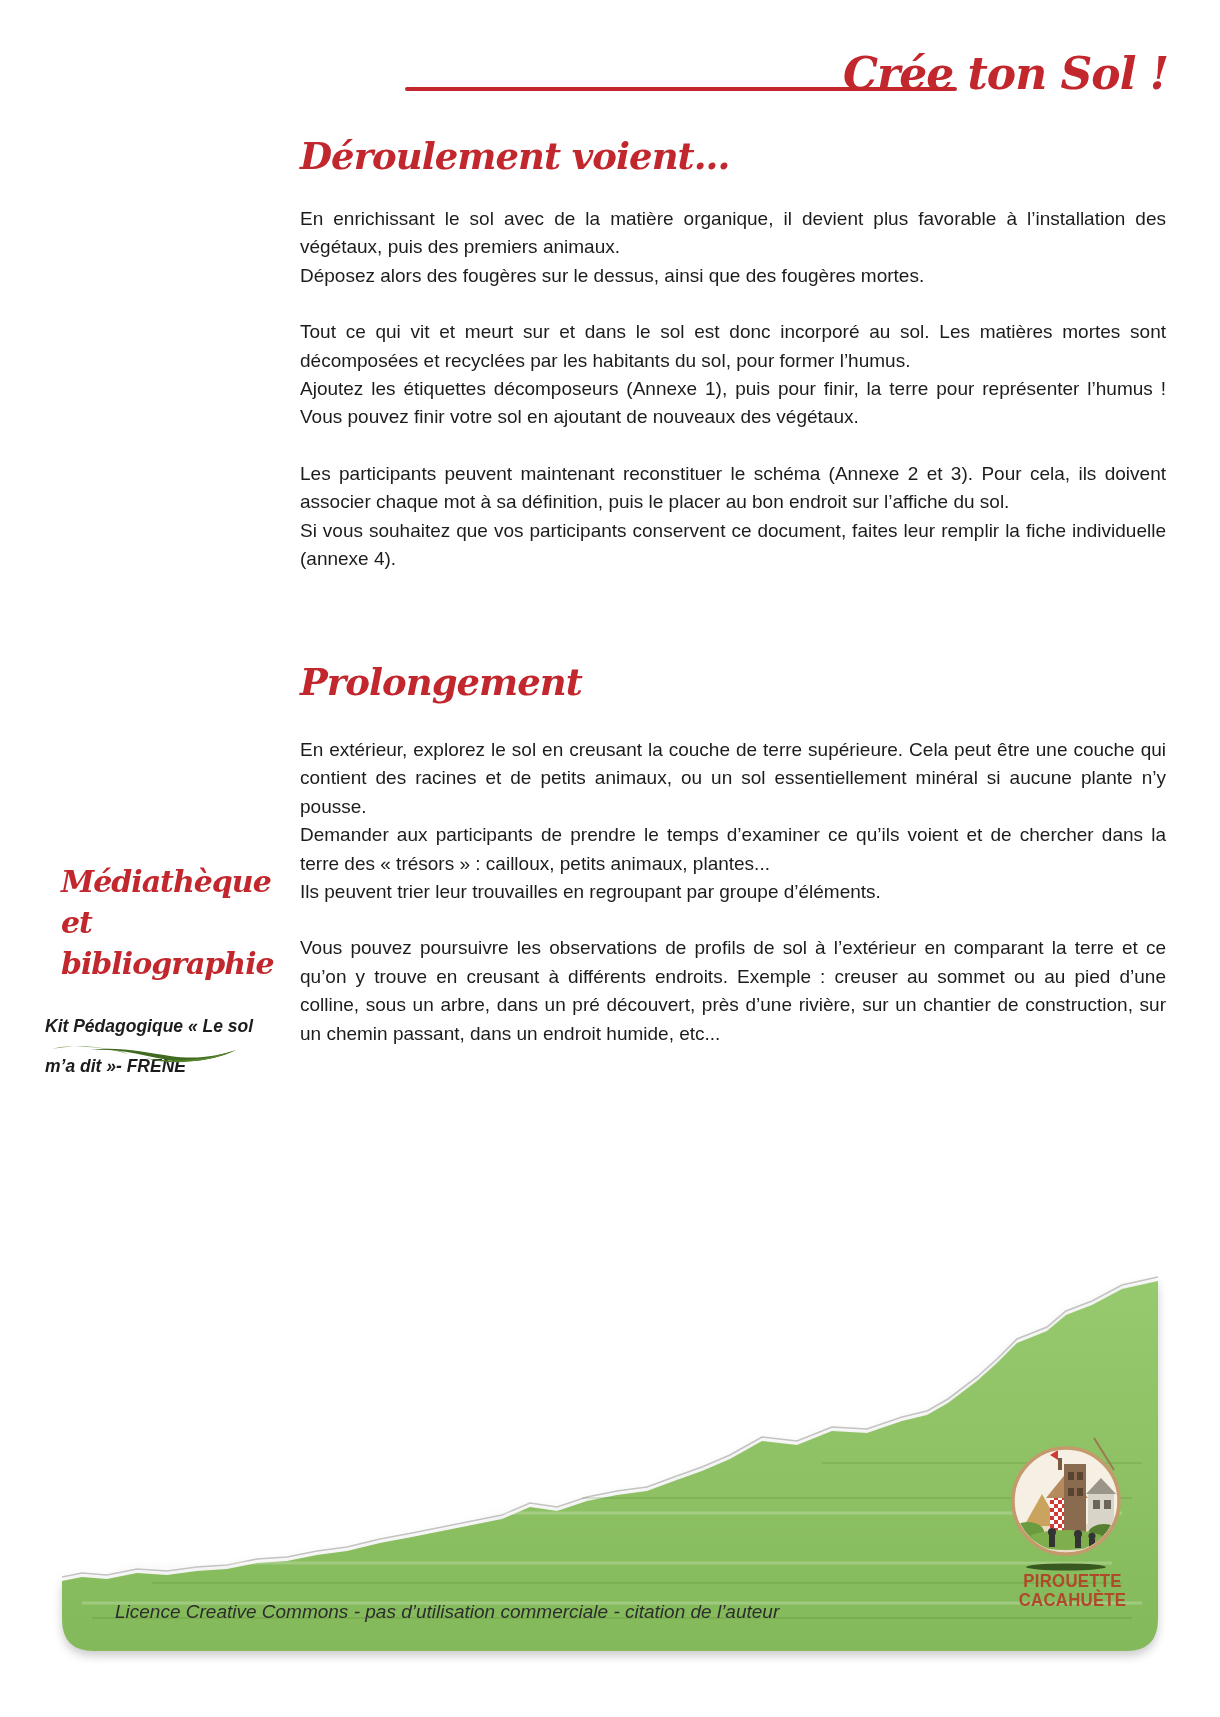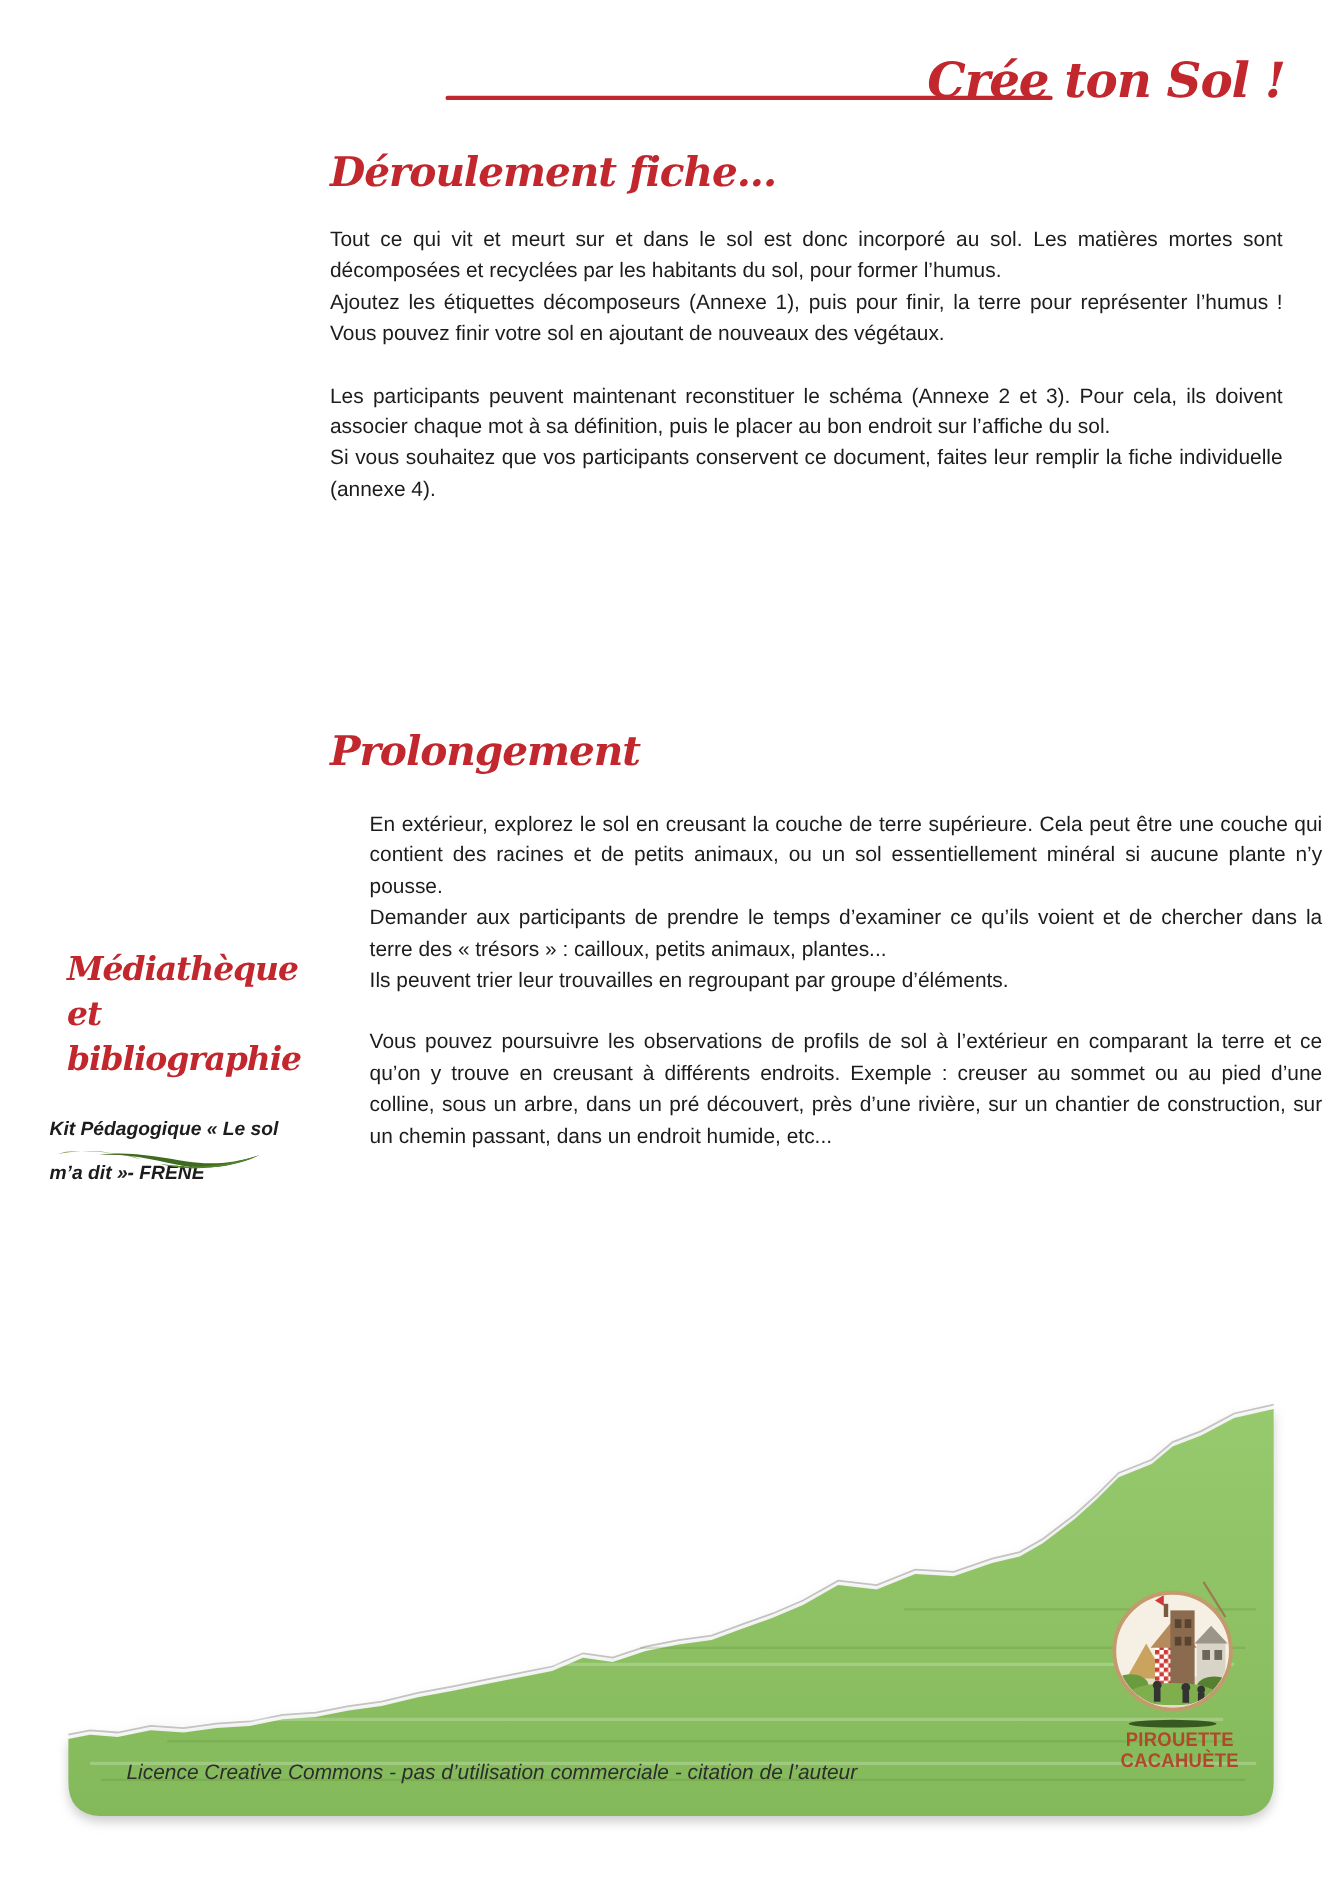--- a/index.html
+++ b/index.html
@@ -34,21 +34,21 @@
   .h-deroulement{top:136px;}
   .h-prolongement{top:662px;}
   
   .body-text{
     position:absolute;left:300px;width:866px;
     color:#1c1c1c;
     font-size:19px;line-height:28.4px;
     text-align:justify;
   }
   .t-deroulement{top:205px;}
-  .t-prolongement{top:736px;margin-left:36px;}
+  .t-prolongement{top:736px;}
   .body-text p{margin:0 0 28px 0;white-space:pre-line;}
   
   .sidebar{position:absolute;left:45px;top:845px;width:240px;}
   .sidebar h3{
     margin:16px;
     font-family:"DejaVu Serif", serif;
     font-style:italic;font-weight:700;
     font-size:30px;line-height:41px;
     color:#c1272d;letter-spacing:-1px;
   }
@@ -80,22 +80,24 @@
   .logo-line2{top:1591px;}
 </style>
 </head>
 <body>
 
 <div class="page">
 
   <div class="header-rule"></div>
   <div class="page-title">Crée ton Sol !</div>
 
-  <h2 class="section-heading h-deroulement">Déroulement fiche...</h2>
+  <h2 class="section-heading h-deroulement">Déroulement voient...</h2>
   <div class="body-text t-deroulement">
+    <p>En enrichissant le sol avec de la matière organique, il devient plus favorable à l’installation des végétaux, puis des premiers animaux.
+Déposez alors des fougères sur le dessus, ainsi que des fougères mortes.</p>
     <p>Tout ce qui vit et meurt sur et dans le sol est donc incorporé au sol. Les matières mortes sont décomposées et recyclées par les habitants du sol, pour former l’humus.
 Ajoutez les étiquettes décomposeurs (Annexe 1), puis pour finir, la terre pour représenter l’humus ! Vous pouvez finir votre sol en ajoutant de nouveaux des végétaux.</p>
     <p>Les participants peuvent maintenant reconstituer le schéma (Annexe 2 et 3). Pour cela, ils doivent associer chaque mot à sa définition, puis le placer au bon endroit sur l’affiche du sol.
 Si vous souhaitez que vos participants conservent ce document, faites leur remplir la fiche individuelle (annexe 4).</p>
   </div>
 
   <h2 class="section-heading h-prolongement">Prolongement</h2>
   <div class="body-text t-prolongement">
     <p>En extérieur, explorez le sol en creusant la couche de terre supérieure. Cela peut être une couche qui contient des racines et de petits animaux, ou un sol essentiellement minéral si aucune plante n’y pousse.
 Demander aux participants de prendre le temps d’examiner ce qu’ils voient et de chercher dans la terre des « trésors » : cailloux, petits animaux, plantes...

